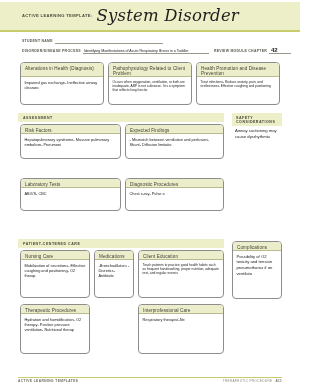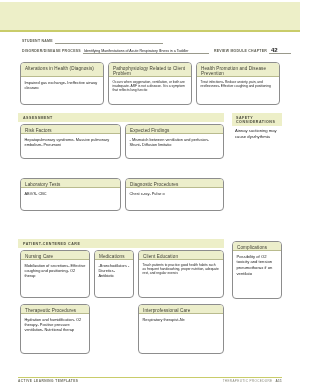--- a/index.html
+++ b/index.html
@@ -105,20 +105,24 @@
   }
   .foot-right .atiy{color:#6a6a5c;font-weight:bold;margin-left:3px;}
 </style>
 </head>
 <body>
 
 <div class="page">
 
   <div class="banner"></div>
   <div class="banner-rule"></div>
+  <div class="banner-inner">
+    <div class="alt-label">Active Learning Template:</div>
+    <div class="title">System Disorder</div>
+  </div>
 
   <div class="idblock">
     <div class="idrow">
       <div class="idlabel">Student Name</div>
       <div class="idline name">
         <span class="hand"></span>
       </div>
     </div>
     <div class="idrow">
       <div class="idlabel">Disorder/Disease Process</div>

